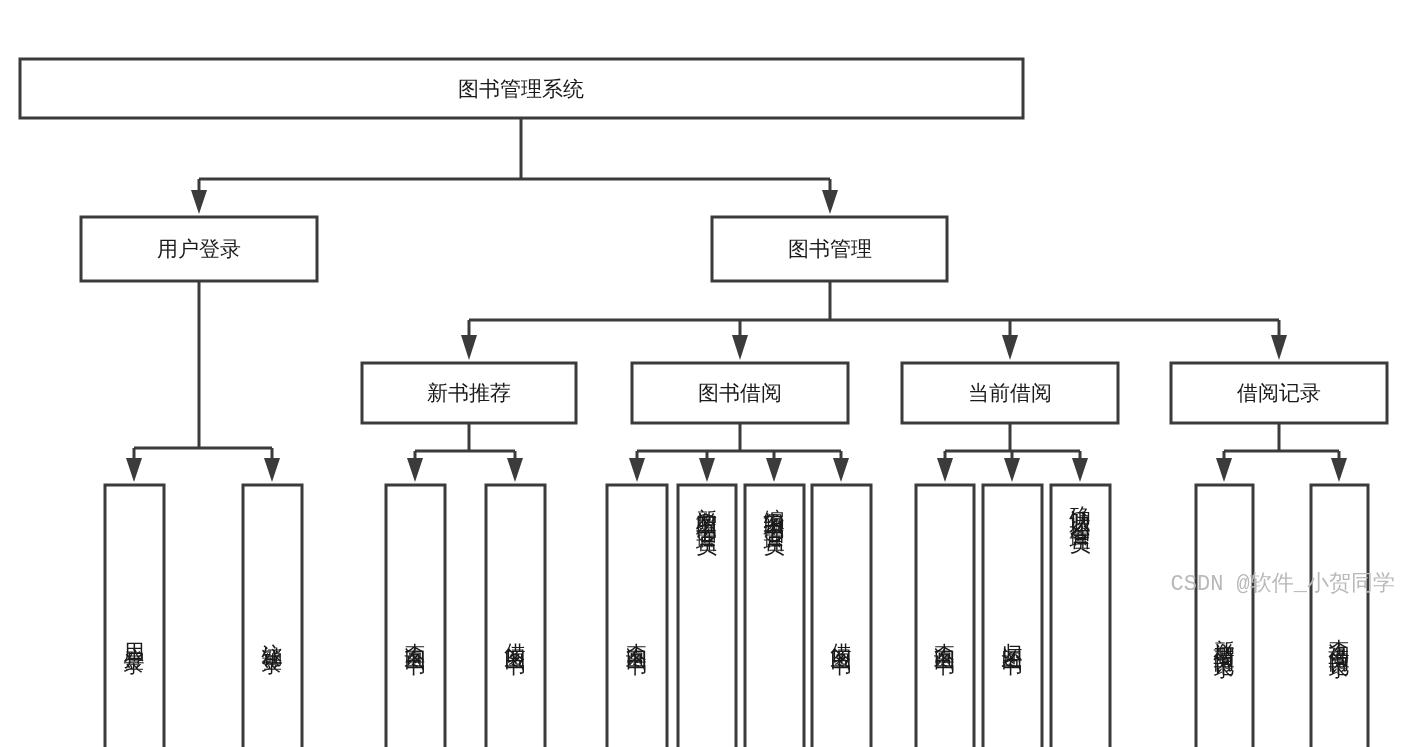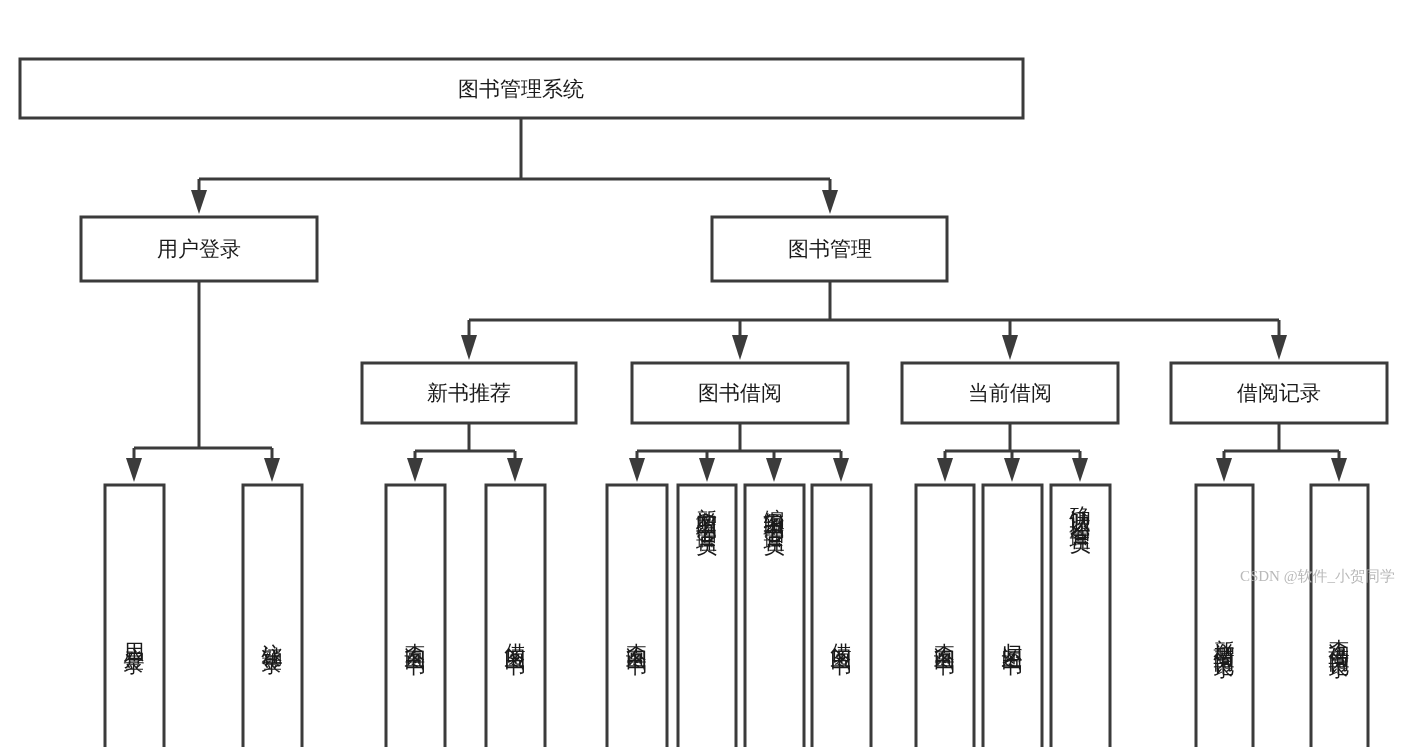--- a/index.html
+++ b/index.html
@@ -52,23 +52,23 @@
   }
   .label-v {
     font-size: 21px;
     writing-mode: vertical-rl;
     text-orientation: upright;
     letter-spacing: 4px;
   }
   .watermark {
     position: absolute;
     right: 10px;
-    bottom: 20px;
-    font-family: Liberation Serif, serif;
-    font-size: 15px;
+    bottom: 8px;
+    font-family: Liberation Mono, monospace;
+    font-size: 22px;
     color: #b9b9b9;
     white-space: nowrap;
     pointer-events: none;
   }
 </style>
 </head>
 <body>
 
 <div id="diagram-root">
   <svg id="flowchart" viewBox="0 0 1405 747" xmlns="http://www.w3.org/2000/svg">

